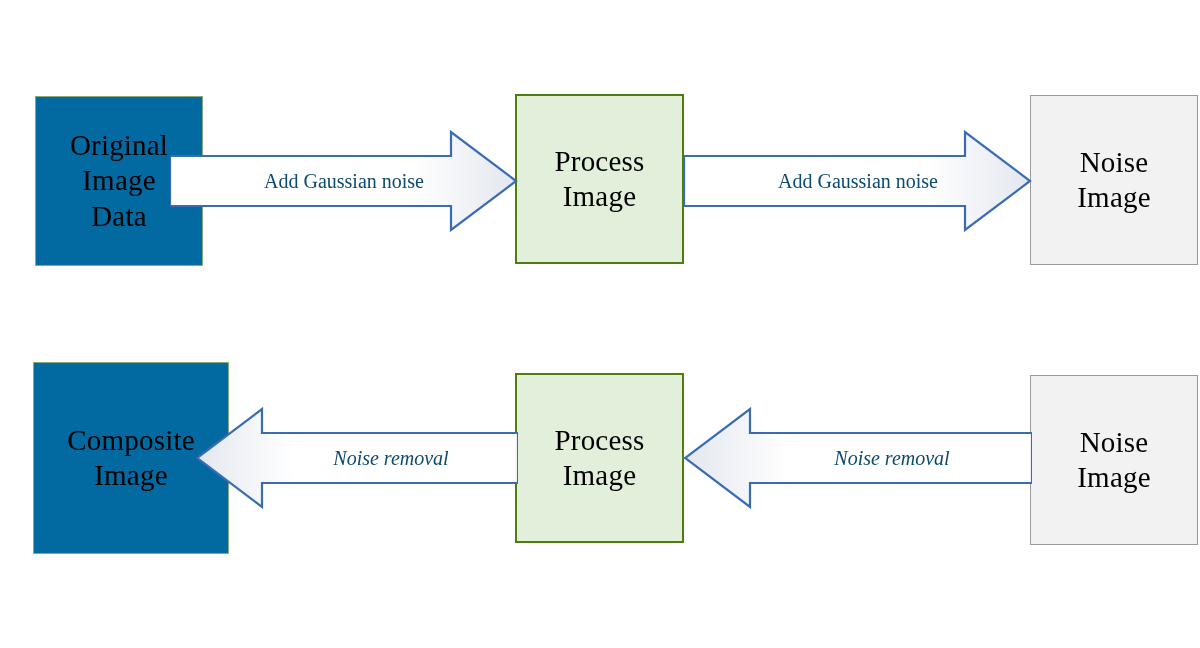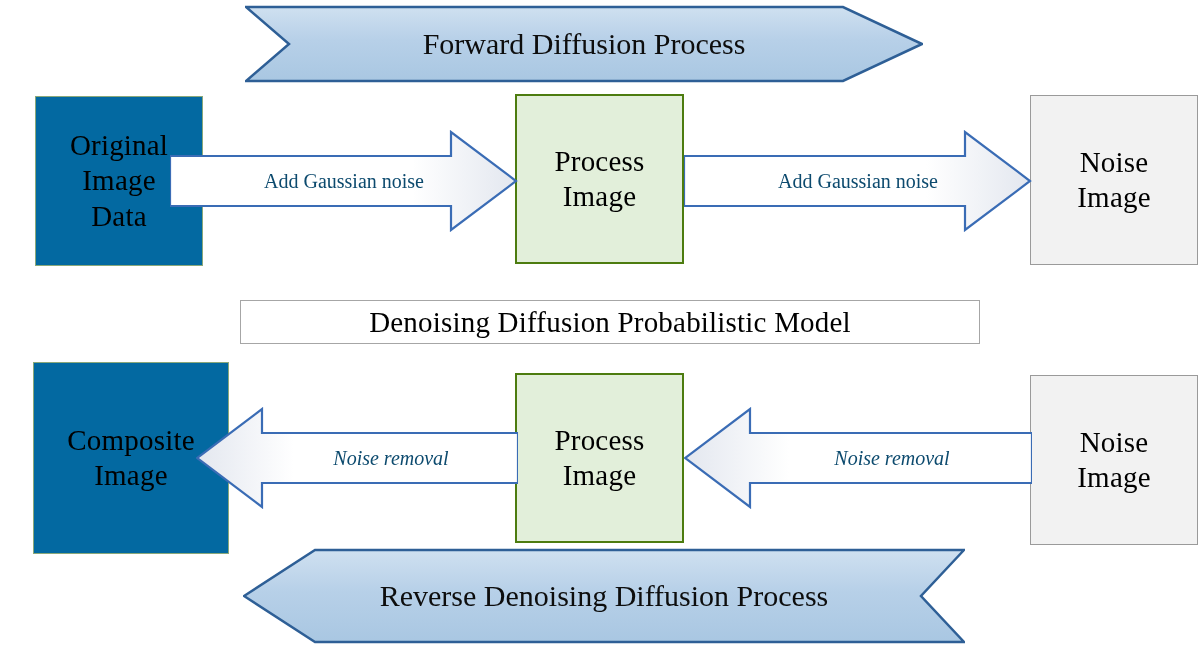--- a/index.html
+++ b/index.html
@@ -93,33 +93,20 @@
     pointer-events: none;
   }
   .blockarrow.right .lbl { justify-content: center; padding-right: 34px; }
   .blockarrow.left  .lbl { justify-content: center; padding-left: 34px; font-style: italic; }
 </style>
 </head>
 <body>
 
 <div id="stage">
 
-  <div class="banner" style="left:245px; top:4px; width:678px; height:80px;">
-    <svg width="678" height="80" viewBox="0 0 678 80">
-      <defs>
-        <linearGradient id="bannerGradTop" x1="0" y1="0" x2="0" y2="1">
-          <stop offset="0%" stop-color="#cfe0f0"></stop>
-          <stop offset="45%" stop-color="#b7d0e8"></stop>
-          <stop offset="100%" stop-color="#a9c7e2"></stop>
-        </linearGradient>
-      </defs>
-      <polygon points="1,3 598,3 598,3 677,40 598,77 1,77 44,40" fill="url(#bannerGradTop)" stroke="#2e5f96" stroke-width="2.5" stroke-linejoin="miter"></polygon>
-    </svg>
-    <div class="lbl">Forward Diffusion Process</div>
-  </div>
 
   <div class="box box-green" style="left:2px; top:96px; width:168px; height:170px;">
     <span>Original
 Image
 Data</span>
   </div>
 
   <div class="box box-lightgreen" style="left:515px; top:94px; width:169px; height:170px;">
     <span>Process
 Image</span>
@@ -151,23 +138,20 @@
           <stop offset="0%" stop-color="#ffffff"></stop>
           <stop offset="70%" stop-color="#ffffff"></stop>
           <stop offset="100%" stop-color="#e3e7ef"></stop>
         </linearGradient>
       </defs>
       <polygon points="0,26 281,26 281,2 346,51 281,100 281,76 0,76" fill="url(#arrGrad2)" stroke="#3a6cb5" stroke-width="2.2" stroke-linejoin="miter"></polygon>
     </svg>
     <div class="lbl">Add Gaussian noise</div>
   </div>
 
-  <div class="box box-white" style="left:240px; top:300px; width:740px; height:44px;">
-    <span>Denoising Diffusion Probabilistic Model</span>
-  </div>
 
   <div class="box box-green" style="left:0; top:362px; width:196px; height:192px;">
     <span>Composite
 Image</span>
   </div>
 
   <div class="box box-lightgreen" style="left:515px; top:373px; width:169px; height:170px;">
     <span>Process
 Image</span>
   </div>
@@ -198,27 +182,14 @@
           <stop offset="0%" stop-color="#e3e7ef"></stop>
           <stop offset="30%" stop-color="#ffffff"></stop>
           <stop offset="100%" stop-color="#ffffff"></stop>
         </linearGradient>
       </defs>
       <polygon points="348,26 66,26 66,2 1,51 66,100 66,76 348,76" fill="url(#arrGrad4)" stroke="#3a6cb5" stroke-width="2.2" stroke-linejoin="miter"></polygon>
     </svg>
     <div class="lbl">Noise removal</div>
   </div>
 
-  <div class="banner" style="left:243px; top:547px; width:722px; height:98px;">
-    <svg width="722" height="98" viewBox="0 0 722 98">
-      <defs>
-        <linearGradient id="bannerGradBot" x1="0" y1="0" x2="0" y2="1">
-          <stop offset="0%" stop-color="#cfe0f0"></stop>
-          <stop offset="45%" stop-color="#b7d0e8"></stop>
-          <stop offset="100%" stop-color="#a9c7e2"></stop>
-        </linearGradient>
-      </defs>
-      <polygon points="721,3 678,49 721,95 72,95 72,95 1,49 72,3" fill="url(#bannerGradBot)" stroke="#2e5f96" stroke-width="2.5" stroke-linejoin="miter"></polygon>
-    </svg>
-    <div class="lbl">Reverse Denoising Diffusion Process</div>
-  </div>
 
 </div>
 
 </body></html>

